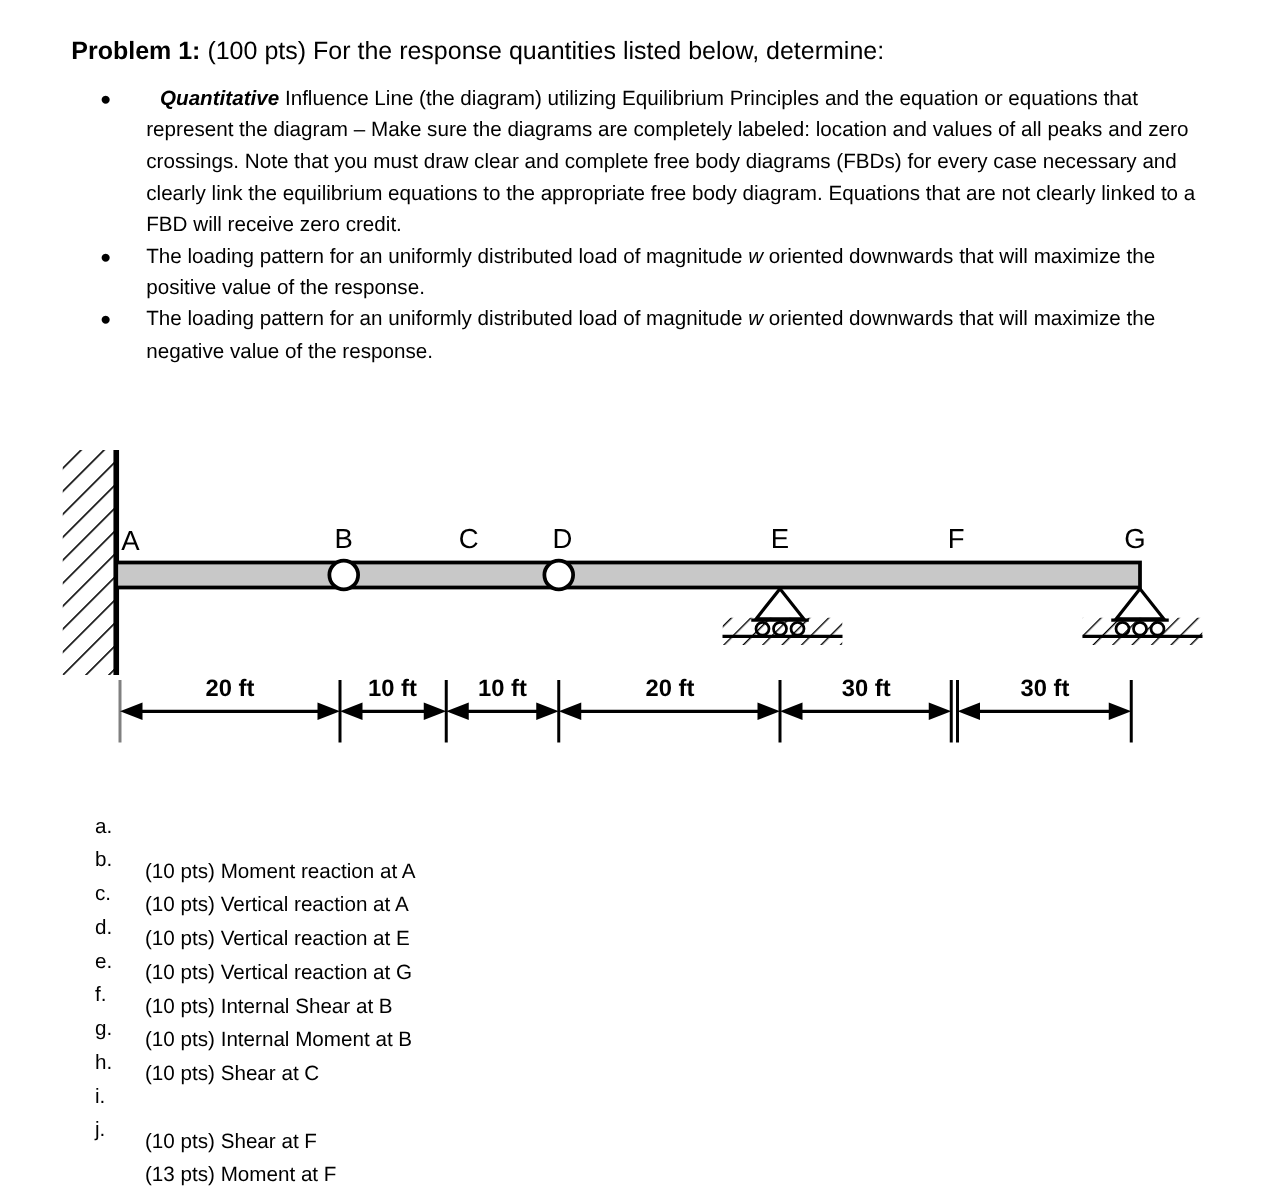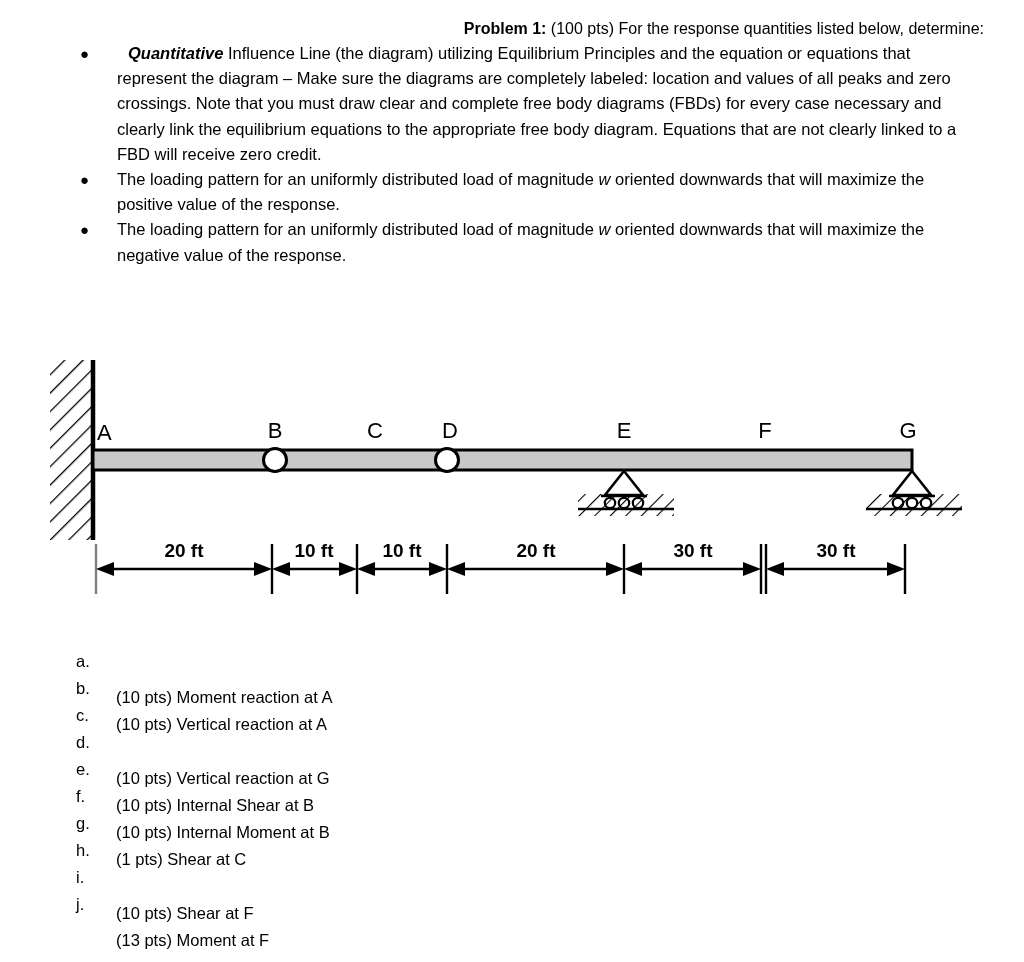--- a/index.html
+++ b/index.html
@@ -18,25 +18,24 @@
   }
 
   
   #problem-statement {
     position: absolute;
     left: 44px;
     top: 16px;
     width: 940px;
   }
   .prob-heading {
-    font-size: 16px;
+    font-size: 20px;
     line-height: 25px;
-    margin: 0;
+    margin: 13px;
     white-space: nowrap;
-    text-align: right;
   }
   .prob-heading .lead {
     font-weight: bold;
   }
   .bullet-list {
     list-style: none;
     margin: 0;
     padding: 0;
   }
   .bullet-item {
@@ -264,36 +263,37 @@
   <div class="ans-row">
       <span class="ans-marker">a.</span>
       <span class="ans-text">(10 pts) Moment reaction at A</span>
     </div>
   <div class="ans-row">
       <span class="ans-marker">b.</span>
       <span class="ans-text">(10 pts) Vertical reaction at A</span>
     </div>
   <div class="ans-row">
       <span class="ans-marker">c.</span>
+      <span class="ans-text">(10 pts) Vertical reaction at E</span>
     </div>
   <div class="ans-row">
       <span class="ans-marker">d.</span>
       <span class="ans-text">(10 pts) Vertical reaction at G</span>
     </div>
   <div class="ans-row">
       <span class="ans-marker">e.</span>
       <span class="ans-text">(10 pts) Internal Shear at B</span>
     </div>
   <div class="ans-row">
       <span class="ans-marker">f.</span>
       <span class="ans-text">(10 pts) Internal Moment at B</span>
     </div>
   <div class="ans-row">
       <span class="ans-marker">g.</span>
-      <span class="ans-text">(1 pts) Shear at C</span>
+      <span class="ans-text">(10 pts) Shear at C</span>
     </div>
   <div class="ans-row">
       <span class="ans-marker">h.</span>
     </div>
   <div class="ans-row">
       <span class="ans-marker">i.</span>
       <span class="ans-text">(10 pts) Shear at F</span>
     </div>
   <div class="ans-row">
       <span class="ans-marker">j.</span>

